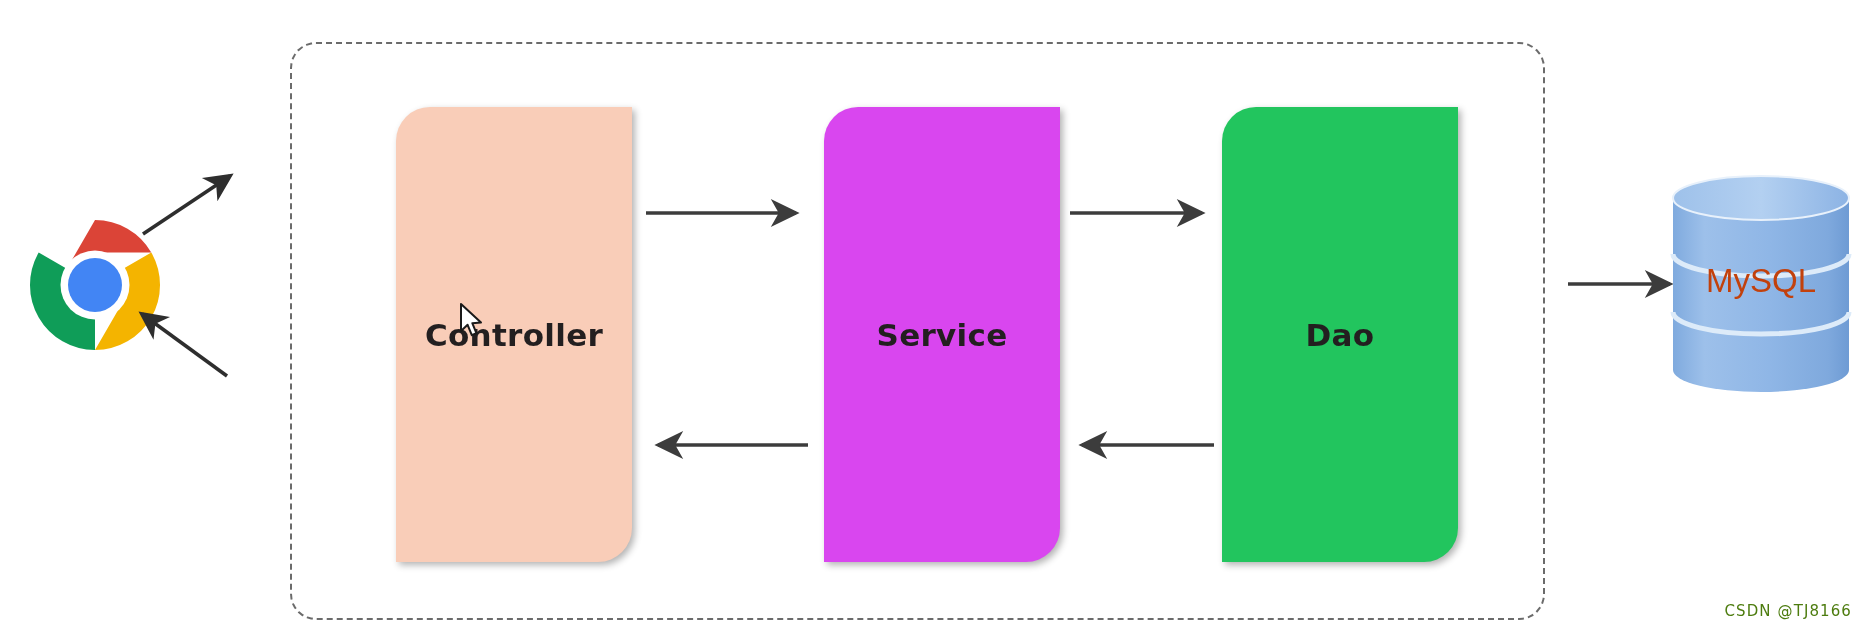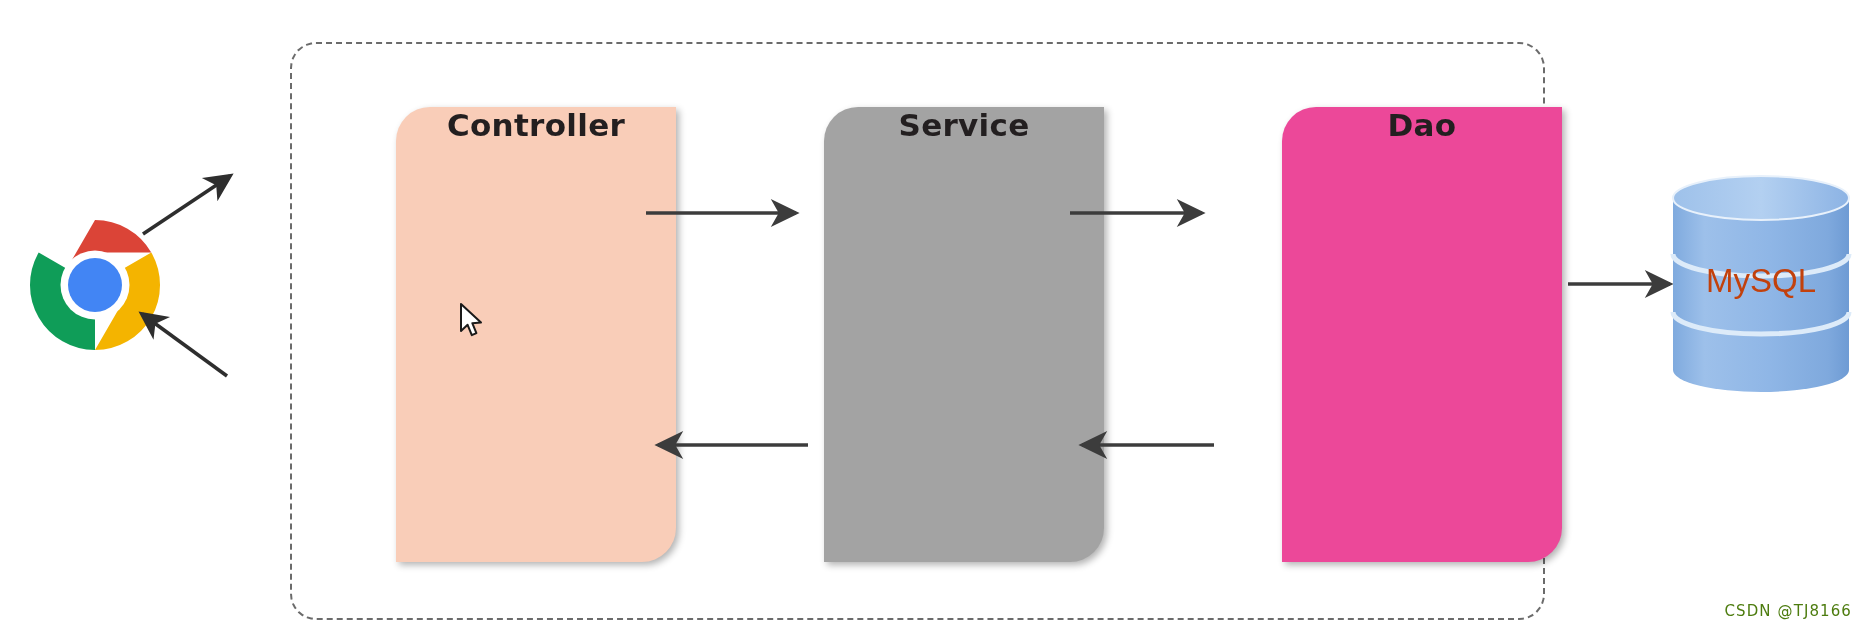--- a/index.html
+++ b/index.html
@@ -28,39 +28,39 @@
     border: 2px dashed #6b6b6b;
     border-radius: 26px;
     box-sizing: border-box;
     background: transparent;
   }
 
   
   .layer-box {
     position: absolute;
     top: 107px;
-    width: 280px;
+    width: 236px;
     height: 455px;
     border-radius: 34px 0 34px 0;
     box-shadow: 3px 3px 7px rgba(0,0,0,0.30);
     display: flex;
-    align-items: flex-start;
+    align-items: center;
     justify-content: center;
     box-sizing: border-box;
   }
   .layer-label {
     font-size: 31px;
     font-weight: bold;
     color: #231f20;
     letter-spacing: 0.3px;
     font-family: "DejaVu Sans", sans-serif;
   }
   #box-controller { left: 396px; background: #f9cdb8; }
-  #box-service    { left: 824px; background: #a3a3a3; }
-  #box-dao        { left: 1282px; background: #ec4899; }
+  #box-service    { left: 824px; background: #d946ef; }
+  #box-dao        { left: 1222px; background: #22c55e; }
 
   
   .h-arrow {
     position: absolute;
     height: 22px;
   }
   .h-arrow svg { display: block; overflow: visible; }
 
   
   .diag-arrow { position: absolute; }

